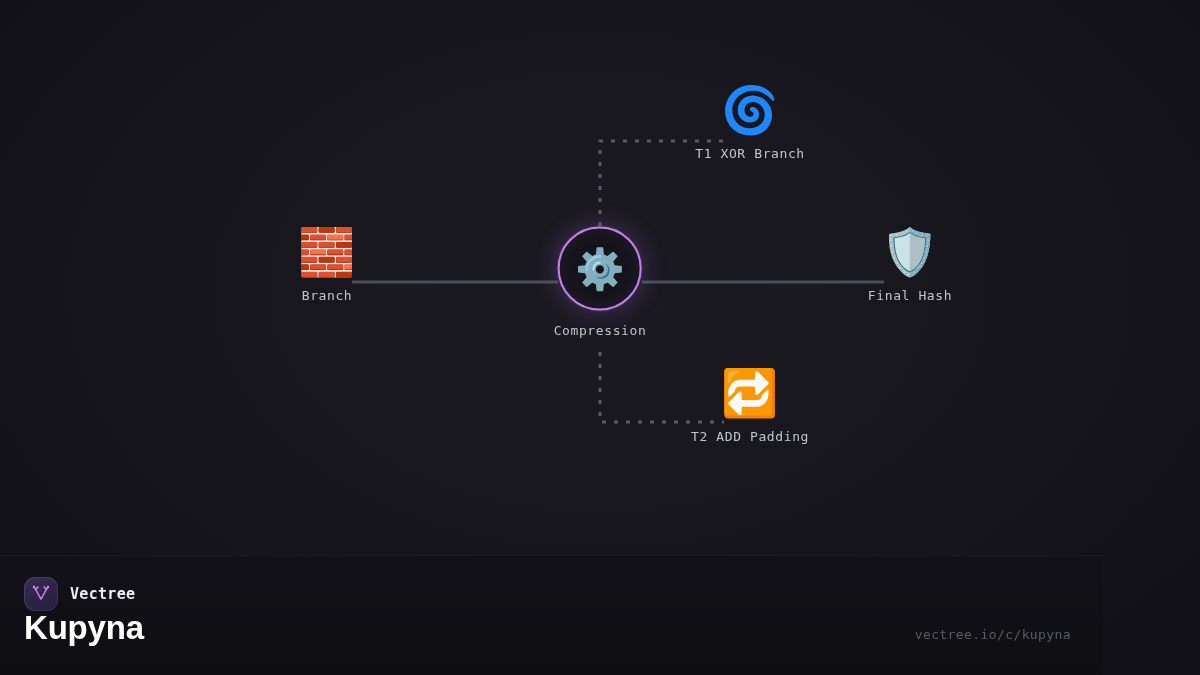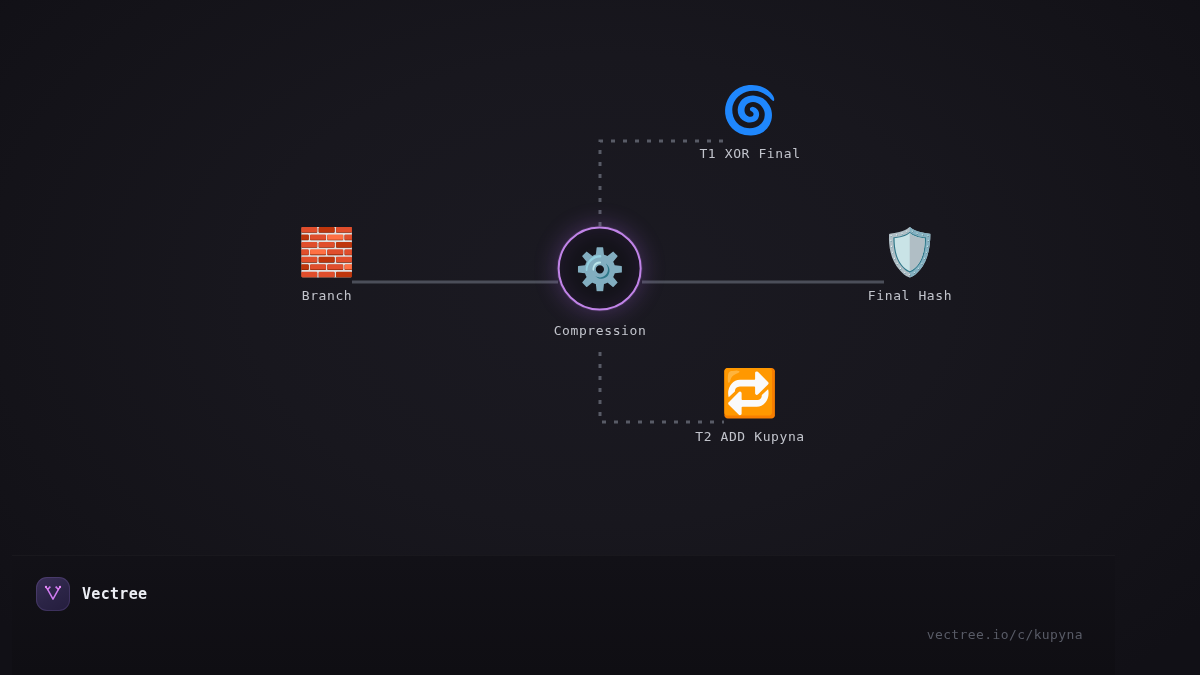--- a/index.html
+++ b/index.html
@@ -89,21 +89,20 @@
 
   
   #footer {
     position: absolute;
     left: 0;
     bottom: 0;
     width: 1103px;
     height: 119px;
     border-top: 1px solid rgba(255,255,255,0.045);
     background: linear-gradient(180deg, #121117 0%, #0f0e13 100%);
-    margin-left: 12px;
   }
   #brand-row {
     position: absolute;
     left: 24px;
     top: 21px;
     display: flex;
     align-items: center;
     gap: 12px;
   }
   #brand-mark {
@@ -179,28 +178,28 @@
       <div class="glyph">
         <span class="emoji">🛡️</span>
       </div>
       <div class="label">Final Hash</div>
     </div>
 
     <div class="node plain" style="left:750px; top:122px;">
       <div class="glyph">
         <span class="emoji">🌀</span>
       </div>
-      <div class="label">T1 XOR Final</div>
+      <div class="label">T1 XOR Branch</div>
     </div>
 
     <div class="node plain" style="left:750px; top:405px;">
       <div class="glyph">
         <span class="emoji">🔁</span>
       </div>
-      <div class="label">T2 ADD Kupyna</div>
+      <div class="label">T2 ADD Padding</div>
     </div>
 
   </div>
 
   <div id="footer">
 
     <div id="brand-row">
       <div id="brand-mark">
         <svg width="20" height="20" viewBox="0 0 20 20" aria-hidden="true">
           <path d="M4.6 5.4 L10 15.2 L15.4 5.4" fill="none" stroke="#cf7bf0" stroke-width="1.5" stroke-linecap="round" stroke-linejoin="round"></path>
@@ -208,18 +207,19 @@
           <path d="M15.4 5.4 L17.0 3.2 M15.4 5.4 L13.5 3.4" fill="none" stroke="#e07df5" stroke-width="1.4" stroke-linecap="round"></path>
           <circle cx="3.0" cy="3.0" r="1.15" fill="#e48bf8"></circle>
           <circle cx="6.7" cy="3.2" r="1.0" fill="#c978ef"></circle>
           <circle cx="17.0" cy="3.0" r="1.15" fill="#e48bf8"></circle>
           <circle cx="13.3" cy="3.2" r="1.0" fill="#c978ef"></circle>
         </svg>
       </div>
       <div id="brand-name">Vectree</div>
     </div>
 
+    <div id="page-title">Kupyna</div>
 
     <div id="site-url">vectree.io/c/kupyna</div>
 
   </div>
 
 </div>
 
 </body></html>

